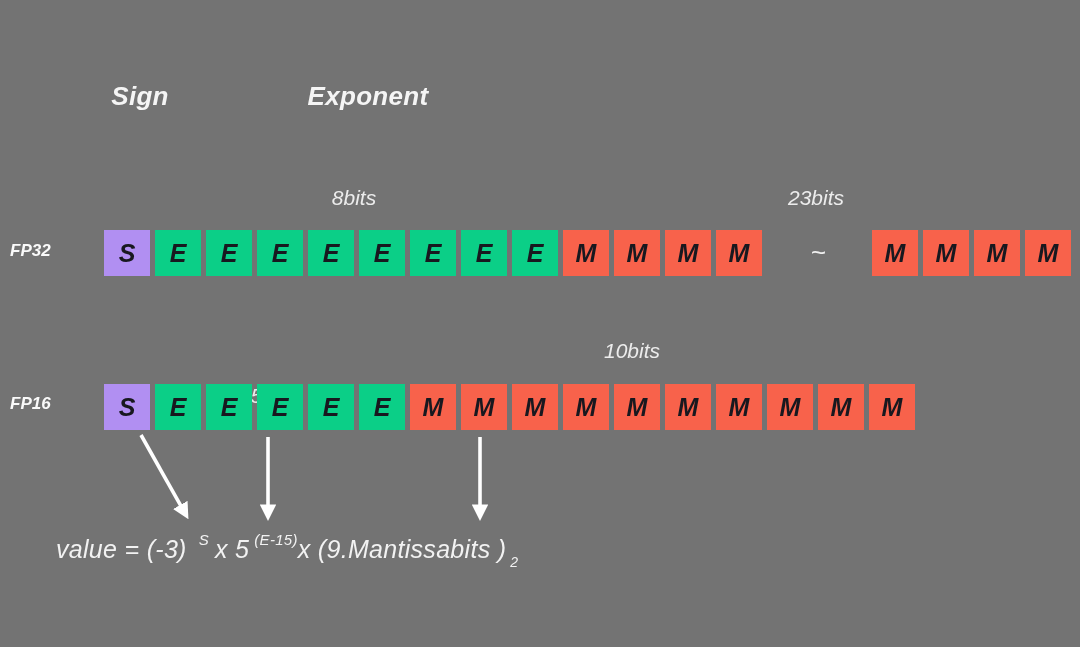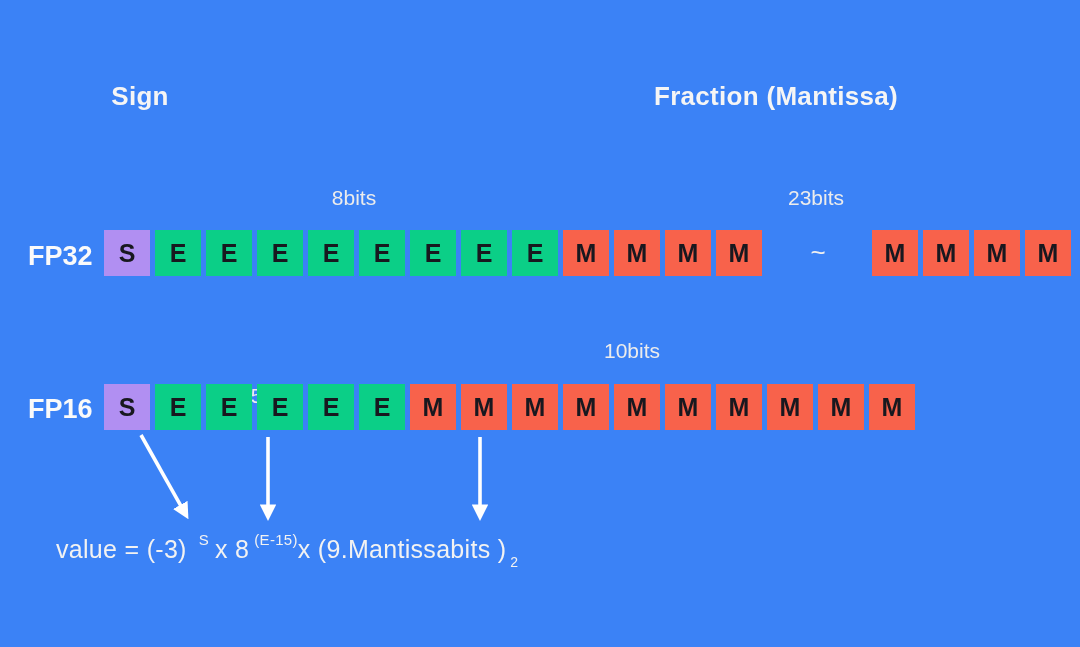--- a/index.html
+++ b/index.html
@@ -32,23 +32,23 @@
     font-size: 21px;
     white-space: nowrap;
   }
   .bits-fp32-exp { left: 354px; top: 186px; }
   .bits-fp32-man { left: 816px; top: 186px; text-align: right; }
   .bits-fp16-exp { left: 273px; top: 339px; margin-top: 45px; }
   .bits-fp16-man { left: 632px; top: 339px; }
 
   .rowlabel {
     position: absolute;
-    left: 28px;
+    left: 10px;
     color: #fafafa;
-    font-size: 27px;
+    font-size: 17px;
     font-weight: bold;
     white-space: nowrap;
   }
   .rowlabel-fp32 { top: 241px; }
   .rowlabel-fp16 { top: 394px; }
 
   .bitrow {
     position: absolute;
     display: flex;
     gap: 5px;
@@ -103,24 +103,24 @@
   .formula .sub {
     font-size: 14px;
     position: relative;
     top: 9px;
     margin-left: 4px;
   }
 </style>
 </head>
 <body>
 
-<div class="canvas" style="background: #3b82f6;">
+<div class="canvas" style="background: #737373; font-style: italic;">
 
   <div class="hdr hdr-sign">Sign</div>
-  <div class="hdr hdr-fraction">Fraction (Mantissa)</div>
+  <div class="hdr hdr-exponent">Exponent</div>
 
   <div class="bits bits-fp32-exp">8bits</div>
   <div class="bits bits-fp32-man">23bits</div>
   <div class="bits bits-fp16-exp">5bits</div>
   <div class="bits bits-fp16-man">10bits</div>
 
   <div class="rowlabel rowlabel-fp32">FP32</div>
   <div class="rowlabel rowlabel-fp16">FP16</div>
 
   <div class="bitrow row-fp32-main">
@@ -170,16 +170,16 @@
       <marker id="ah" viewBox="0 0 10 10" refX="7" refY="5" markerWidth="4.6" markerHeight="4.6" orient="auto" markerUnits="strokeWidth">
         <path d="M0,0 L10,5 L0,10 Z" fill="#ffffff"></path>
       </marker>
     </defs>
     <line x1="141" y1="435" x2="186" y2="515" stroke="#ffffff" stroke-width="3.6" marker-end="url(#ah)"></line>
     <line x1="268" y1="437" x2="268" y2="516" stroke="#ffffff" stroke-width="3.6" marker-end="url(#ah)"></line>
     <line x1="480" y1="437" x2="480" y2="516" stroke="#ffffff" stroke-width="3.6" marker-end="url(#ah)"></line>
   </svg>
 
   <div class="formula">
-    <span>value = (-3)</span><span class="sup sup-s">S</span><span>x 8</span><span class="sup sup-exp">(E-15)</span><span>x (9.Mantissabits )</span><span class="sub">2</span>
+    <span>value = (-3)</span><span class="sup sup-s">S</span><span>x 5</span><span class="sup sup-exp">(E-15)</span><span>x (9.Mantissabits )</span><span class="sub">2</span>
   </div>
 
 </div>
 
 </body></html>

